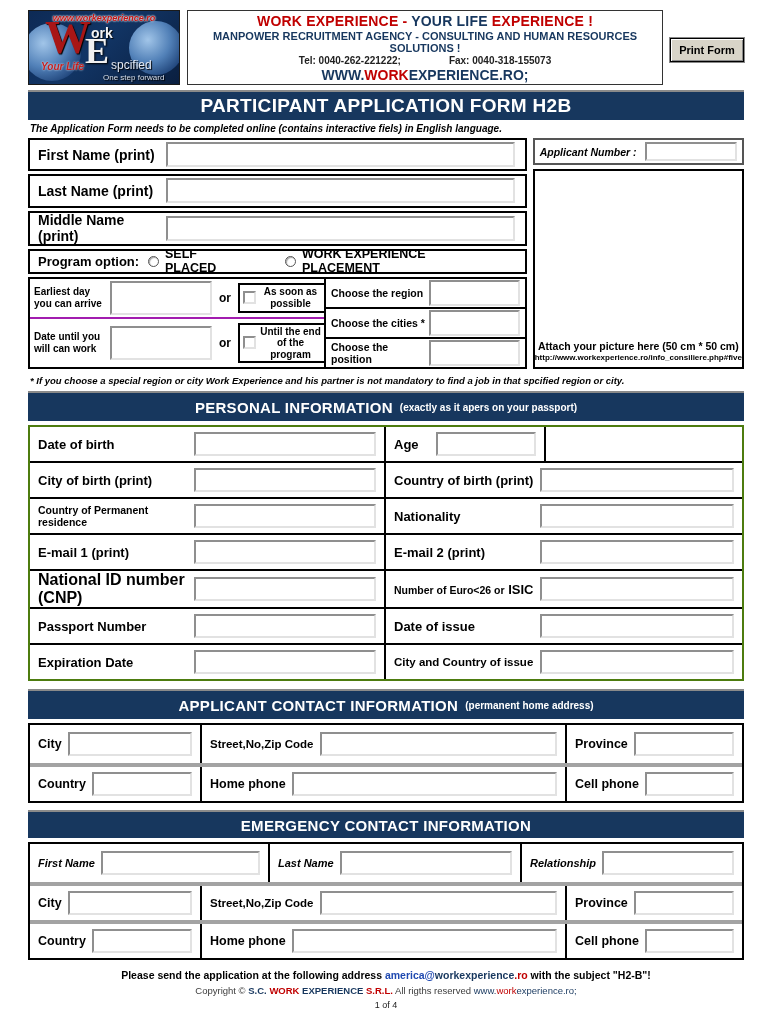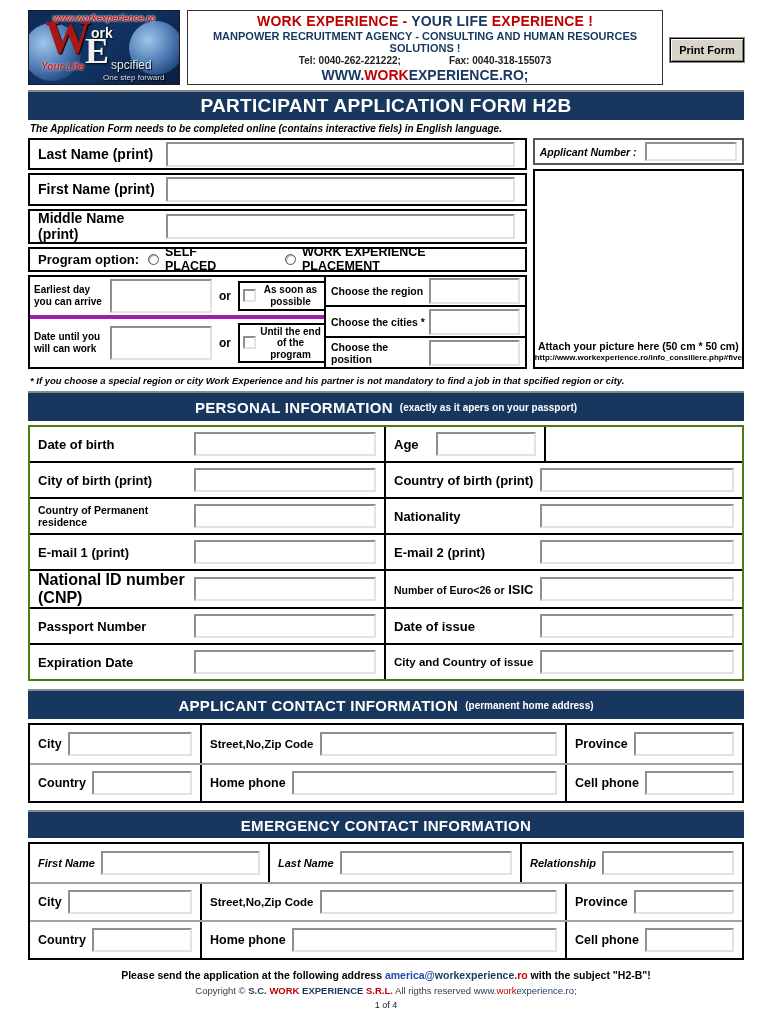--- a/index.html
+++ b/index.html
@@ -100,21 +100,21 @@
   .radio {
     width: 11px; height: 11px; border-radius: 50%; background: #fff;
     border: 1px solid #555; box-shadow: inset 1px 1px 1px rgba(0,0,0,.35);
     display: inline-block; flex: 0 0 auto; cursor: pointer;
   }
   .radio-lbl { font-size: 12.5px; font-weight: bold; margin-right: 40px; }
 
   .sched-box { flex: 1; display: flex; }
   .sched-left { width: 296px; border-right: 2px solid #000; display: flex; flex-direction: column; }
   .sched-row { flex: 1; display: flex; align-items: center; padding: 2px 4px; gap: 4px; }
-  .sched-row.first { border-bottom: 4px solid #a21caf; }
+  .sched-row.first { border-bottom: 2px solid #a21caf; }
   .sched-row .lbl { width: 72px; font-size: 10px; line-height: 1.15; flex: 0 0 auto; }
   .sched-row .fld { width: 102px; height: 34px; flex: 0 0 auto; }
   .or { font-size: 12px; font-weight: bold; margin: 0 3px; }
   .chk-box { border: 2px solid #000; width: 88px; align-self: stretch; margin: 2px 0;
     display: flex; align-items: center; gap: 4px; padding: 1px 3px; }
   .checkbox { width: 13px; height: 13px; background: #fff; flex: 0 0 auto; cursor: pointer;
     border: 2px solid; border-color: #8f8f8f #e2e2e2 #e2e2e2 #8f8f8f; }
   .chk-box .lbl { font-size: 10px; text-align: center; line-height: 1.15; flex: 1; }
 
   .choose-col { flex: 1; display: flex; flex-direction: column; }
@@ -148,21 +148,21 @@
   .p-cell .lbl.w140 { width: 140px; }
   .lbl-isic-big { font-size: 13px; font-weight: bold; }
   .age-cell { flex: 0 0 160px; }
   .gender-cell { flex: 1; }
   .age-cell .lbl { width: 36px; }
   .gender-cell .lbl { width: 52px; }
 
   
   .contact-box { border: 2px solid #000; display: flex; flex-direction: column; margin-top: 4px; }
   .c-row { display: flex; height: 38px; }
-  .c-row + .c-row { border-top: 2px solid #a3a3a3; }
+  .c-row + .c-row { border-top: 4px solid #a3a3a3; }
   .c-cell { display: flex; align-items: center; padding: 0 8px; gap: 6px; }
   .c-cell.div { border-right: 2px solid #000; }
   .c-c1 { flex: 0 0 172px; }
   .c-c2 { flex: 0 0 365px; }
   .c-c3 { flex: 1; }
   .c-cell .lbl { font-size: 12.5px; flex: 0 0 auto; }
   .c-cell .lbl.sm { font-size: 11.5px; }
 
   .e-c1 { flex: 0 0 240px; }
   .e-c2 { flex: 0 0 252px; }
@@ -214,25 +214,25 @@
 
   <div class="banner">
     <span class="t-title">PARTICIPANT APPLICATION FORM H2B</span>
   </div>
   <div class="note">The Application Form needs to be  completed online (contains interactive fiels) in English language.</div>
 
   <div class="main-grid">
 
     <div class="left-col">
       <div class="name-row bx">
+        <span class="lbl">First Name (print)</span>
+        <input class="fld" style="">
+      </div>
+      <div class="name-row bx">
         <span class="lbl">Last Name (print)</span>
-        <input class="fld" style="">
-      </div>
-      <div class="name-row bx">
-        <span class="lbl">First Name (print)</span>
         <input class="fld" style="">
       </div>
       <div class="name-row bx">
         <span class="lbl">Middle Name (print)</span>
         <input class="fld" style="">
       </div>
 
       <div class="program-row bx">
         <span class="lbl">Program option:</span>
         <span class="radio"></span>

